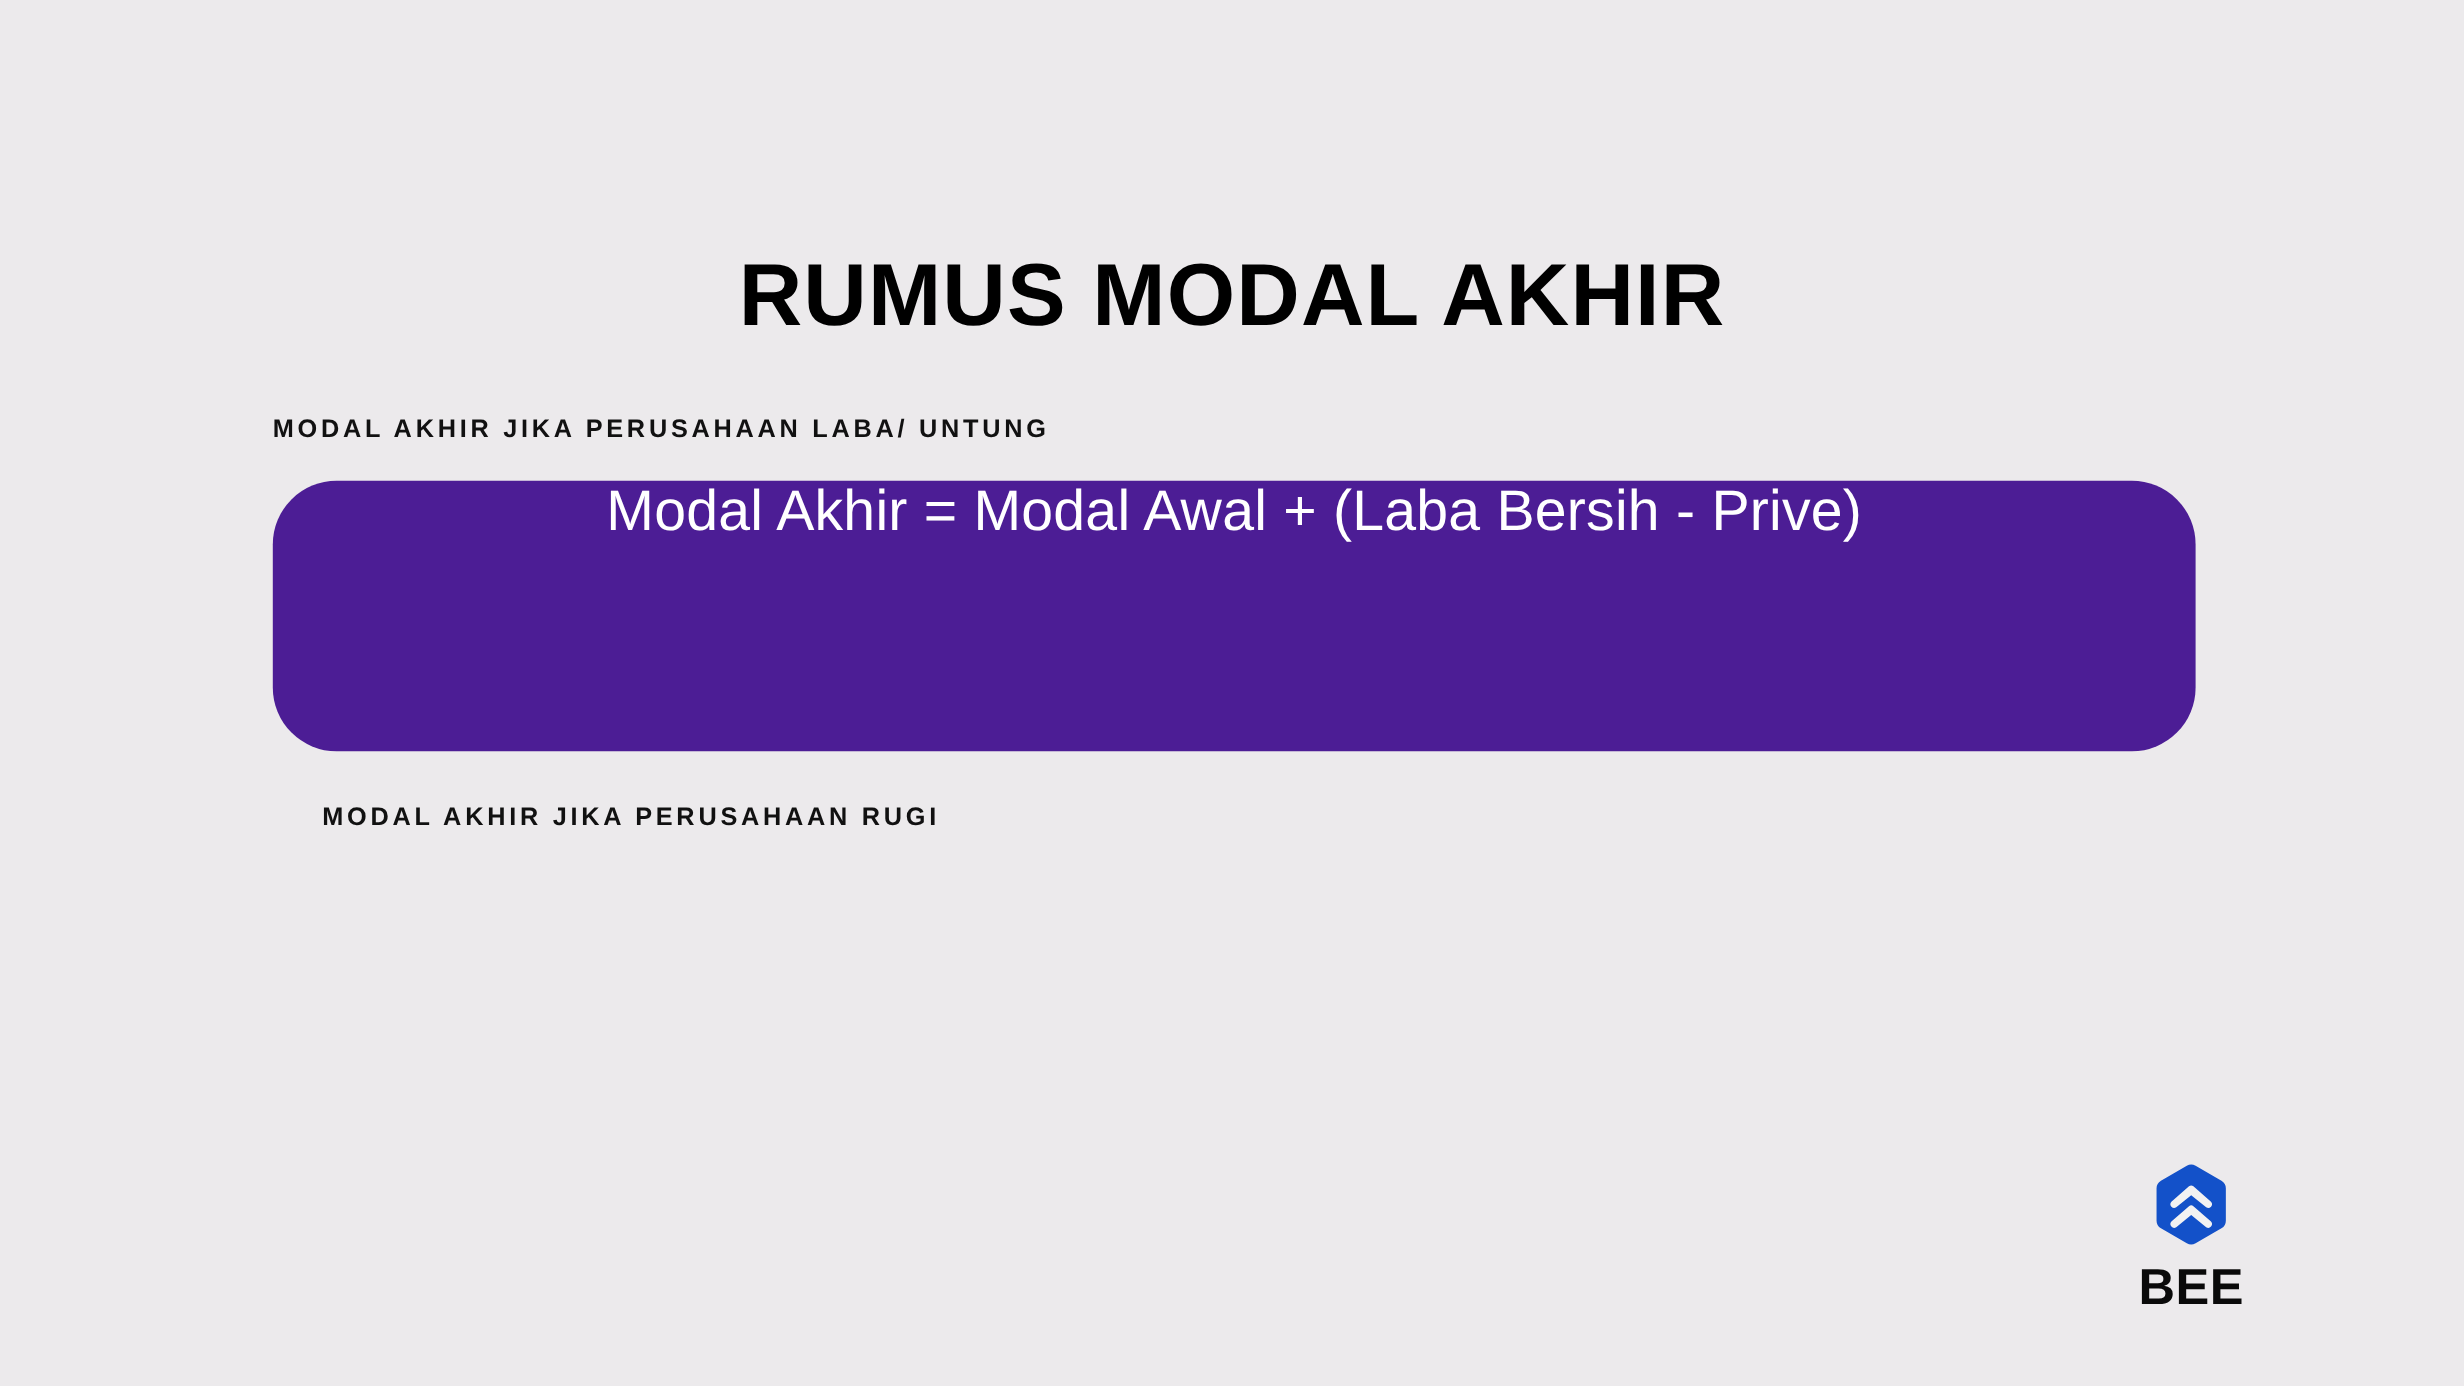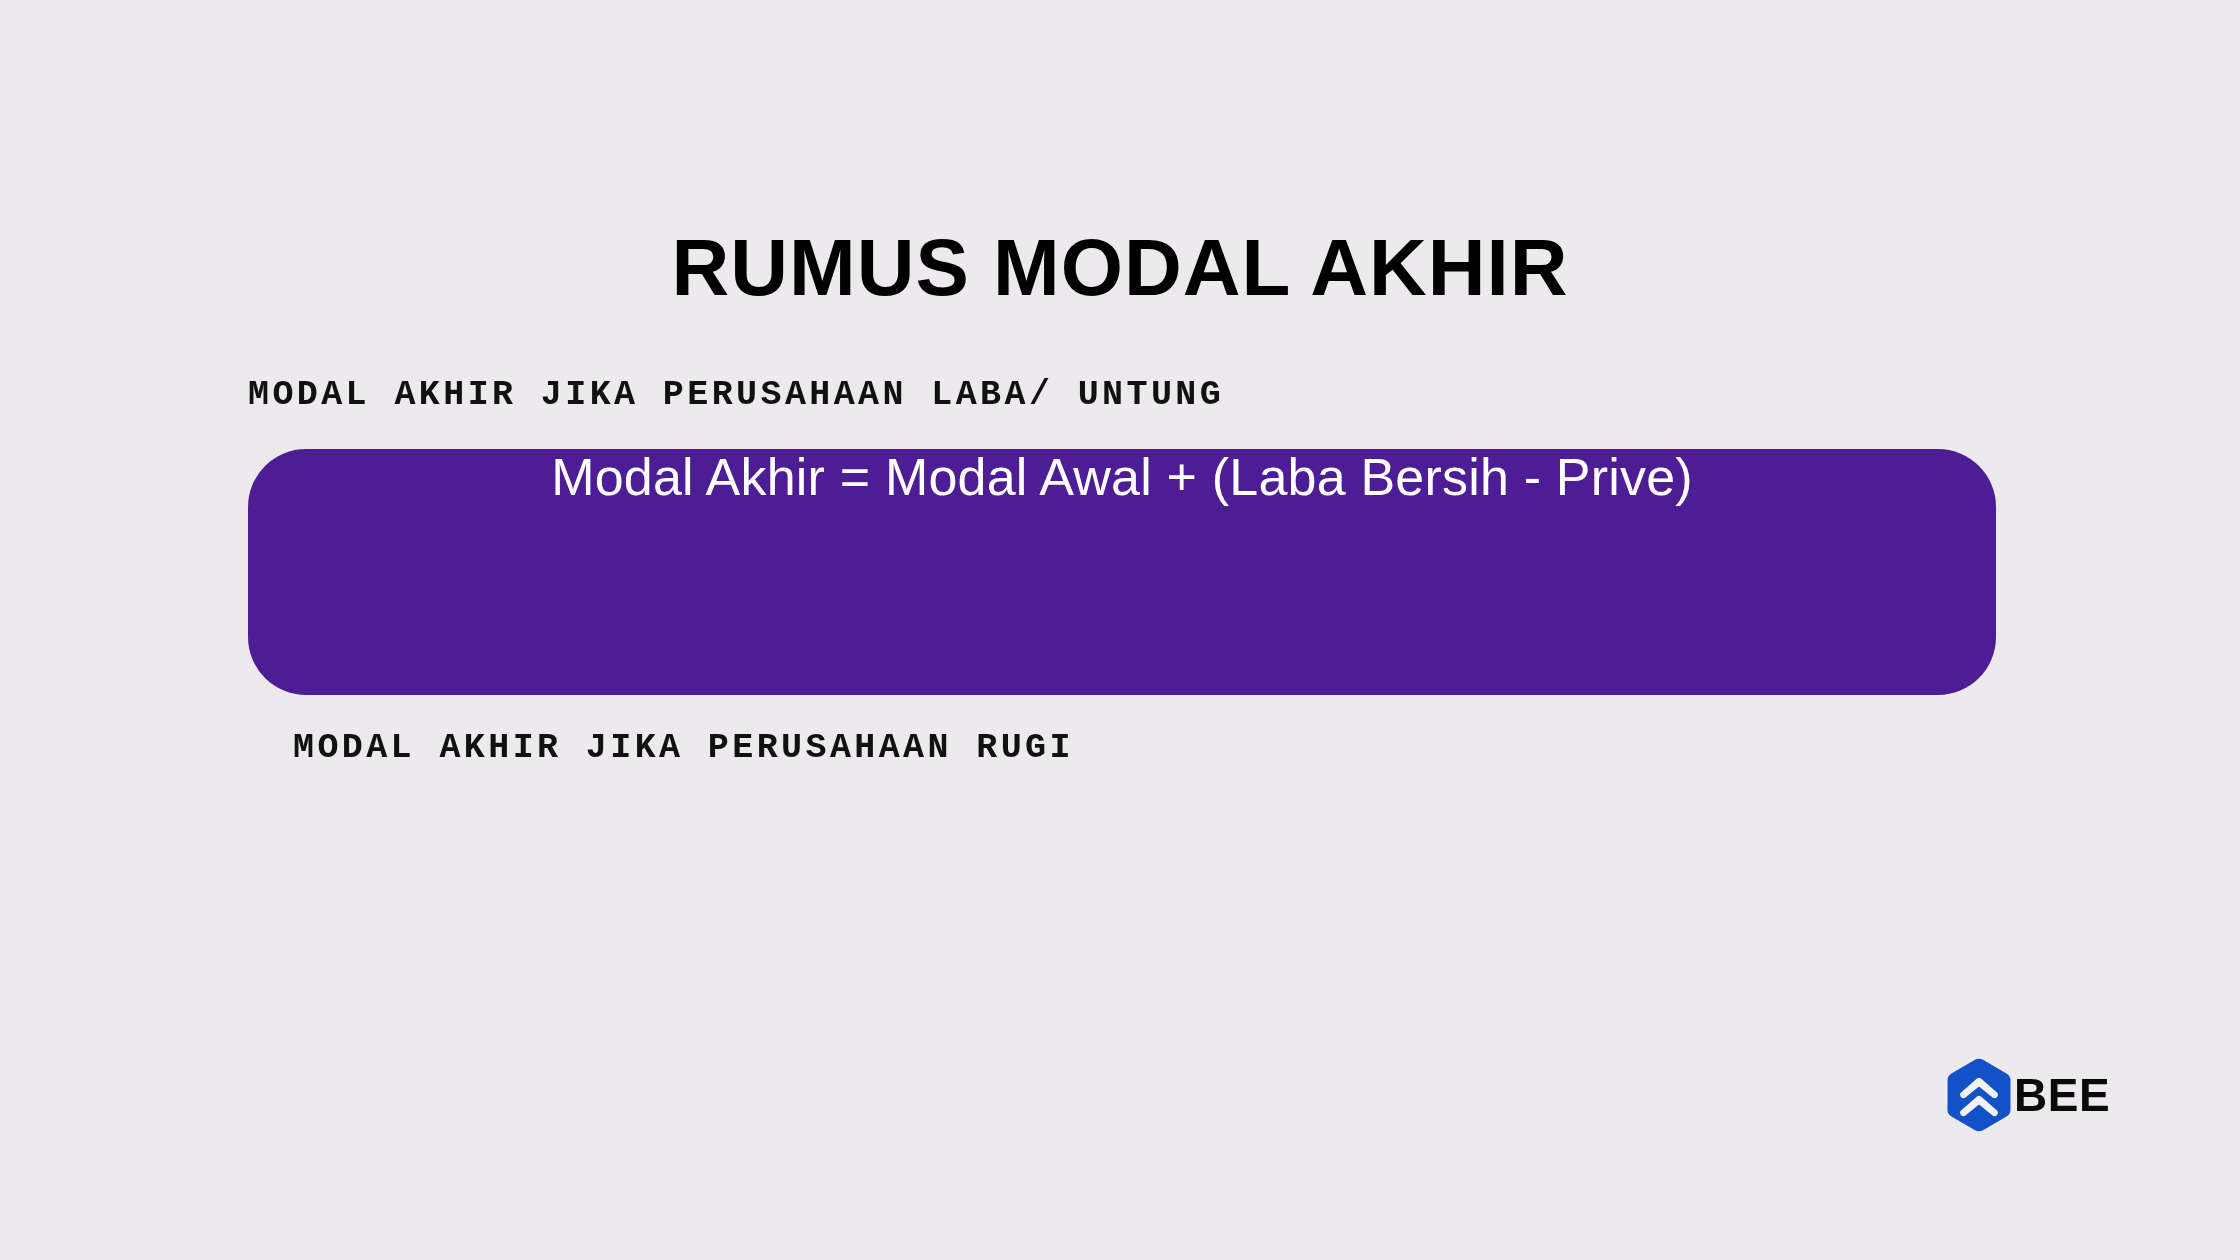--- a/index.html
+++ b/index.html
@@ -42,22 +42,22 @@
   
   .section {
     position: absolute;
     left: 248px;
     width: 1748px;
   }
   .section-1 { top: 378px; }
   .section-2 { top: 731px; margin-left: 45px; }
 
   .section-label {
-    font-family: Liberation Mono, monospace;
-    font-size: 35px;
+    font-family: Liberation Sans, sans-serif;
+    font-size: 23px;
     font-weight: 700;
     letter-spacing: 3.4px;
     color: #111111;
     line-height: 1.0;
     white-space: nowrap;
     margin: 0;
     padding: 0;
   }
 
   .formula-box {
@@ -83,20 +83,22 @@
     text-align: center;
   }
 
   
   .logo {
     position: absolute;
     left: 1944px;
     top: 1058px;
     display: flex;
     align-items: center;
+    gap: 14px;
+    flex-direction: column;
   }
   .logo-mark {
     width: 70px;
     height: 74px;
     display: block;
     flex: 0 0 auto;
   }
   .logo-text {
     font-family: "Liberation Sans", sans-serif;
     font-size: 46px;

